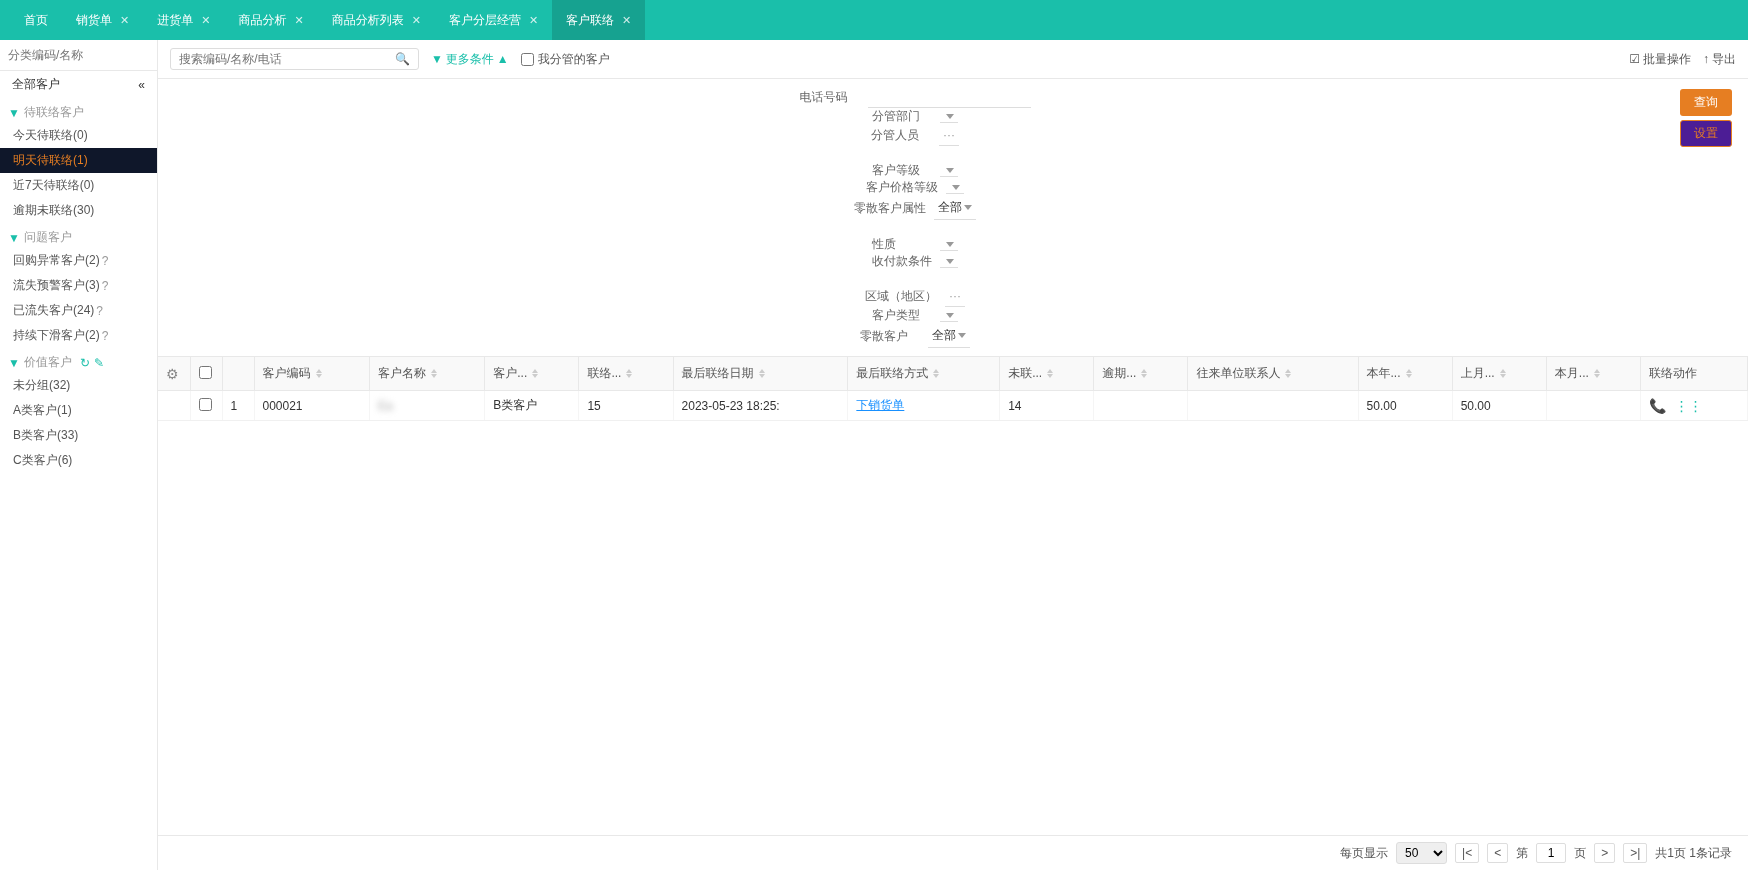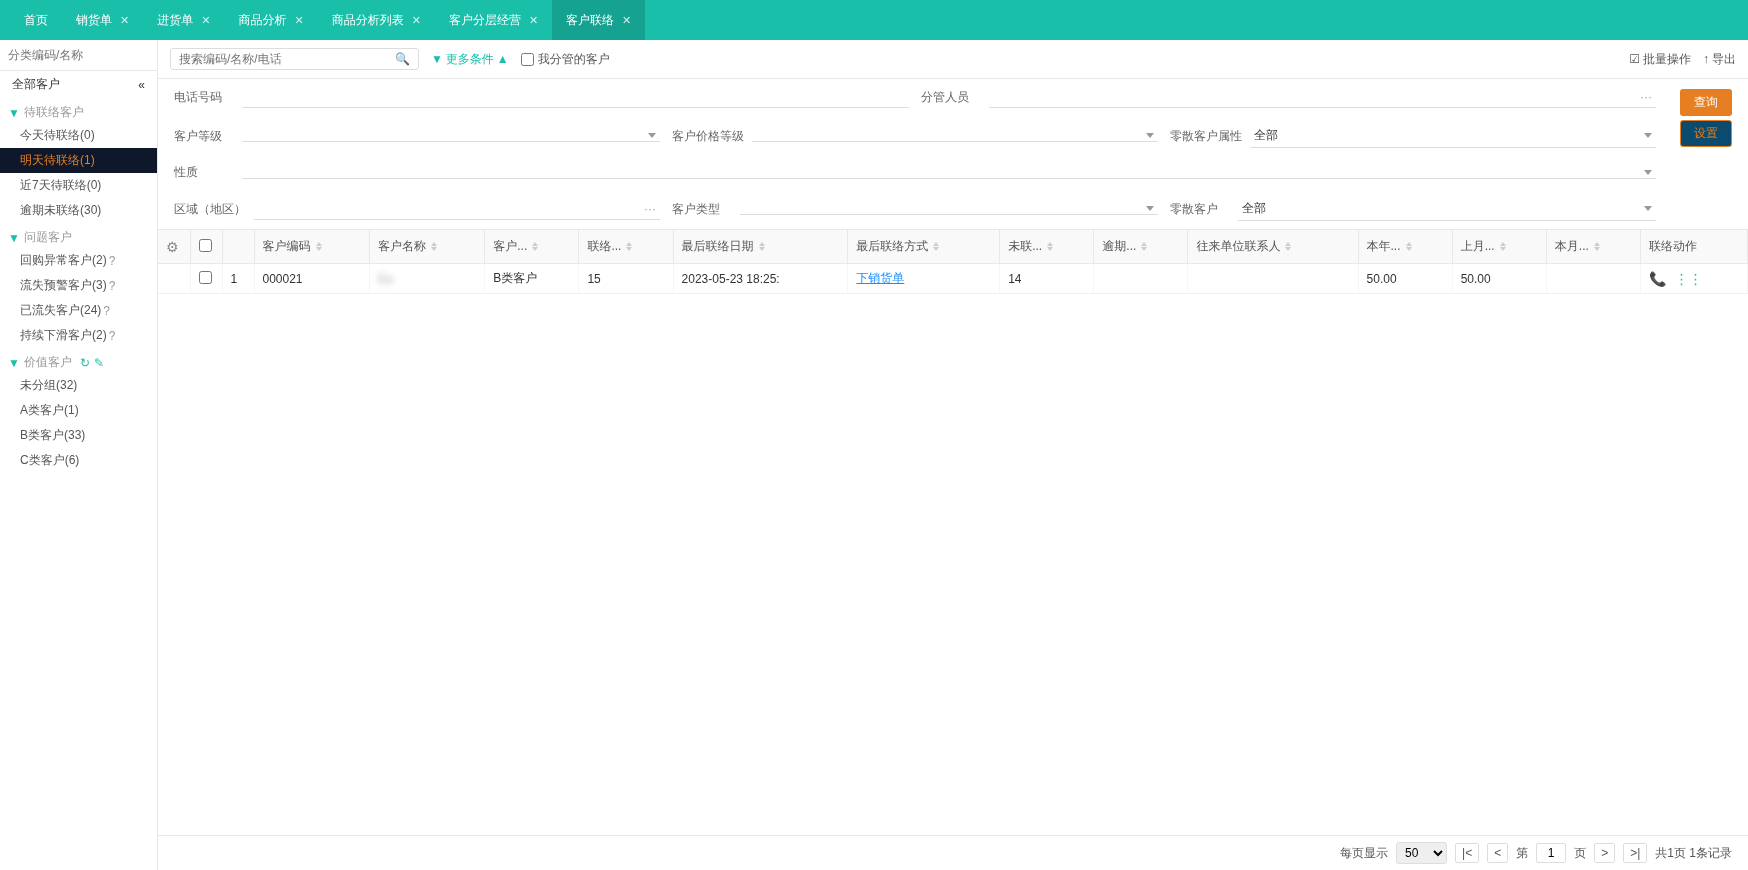--- a/index.html
+++ b/index.html
@@ -67,21 +67,21 @@
     }
     .sidebar-group-title {
       padding: 6px 8px 2px 8px;
       color: #999;
       font-size: 11px;
       display: flex;
       align-items: center;
       gap: 4px;
     }
     .sidebar-item {
-      padding: 4px 8px 4px 20px;
+      padding: 4px 8px 4px 13px;
       cursor: pointer;
       color: #555;
       display: flex;
       align-items: center;
       text-align: center;
     }
     .sidebar-item.active { background: #0f172a; color: #e67e22; }
 
     
     .content-area {
@@ -152,20 +152,21 @@
     .filter-area {
       background: #fff;
       padding: 8px 16px;
       border-bottom: 1px solid #e8e8e8;
     }
     .filter-row {
       display: flex;
       align-items: center;
       margin-bottom: 8px;
       gap: 0;
+      flex-direction: column;
     }
     .filter-row:last-child { margin-bottom: 0; }
     .filter-item {
       display: flex;
       align-items: center;
       flex: 1;
       min-width: 0;
       gap: 8px;
       padding-right: 12px;
     }
@@ -202,21 +203,21 @@
       background: #e67e22;
       color: #fff;
       border: none;
       padding: 5px 14px;
       border-radius: 3px;
       cursor: pointer;
       font-size: 12px;
       white-space: nowrap;
     }
     .btn-settings {
-      background: #0c4a6e;
+      background: #4c1d95;
       color: #e67e22;
       border: 1px solid #e67e22;
       padding: 4px 12px;
       border-radius: 3px;
       cursor: pointer;
       font-size: 12px;
       white-space: nowrap;
     }
     .filter-actions {
       display: flex;
@@ -447,20 +448,27 @@
     <div class="filter-area">
 
       <div style="display:flex;align-items:flex-start;gap:0;">
         <div style="flex:1;display:flex;flex-direction:column;gap:8px;">
           <div class="filter-row">
             <div class="filter-item">
               <span class="filter-label">电话号码</span>
               <input class="filter-input" type="text" style="">
             </div>
             <div class="filter-item">
+              <span class="filter-label">分管部门</span>
+              <div class="filter-select">
+                <span></span>
+                  <span class="triangle-down"></span>
+              </div>
+            </div>
+            <div class="filter-item">
               <span class="filter-label">分管人员</span>
               <div class="filter-select">
                 <span></span>
                   <span style="color:#999;">···</span>
               </div>
             </div>
           </div>
 
           <div class="filter-row">
             <div class="filter-item">
@@ -482,20 +490,27 @@
               <div class="filter-select">
                 <span>全部</span>
                 <span class="triangle-down"></span>
               </div>
             </div>
           </div>
 
           <div class="filter-row">
             <div class="filter-item">
               <span class="filter-label">性质</span>
+              <div class="filter-select">
+                <span></span>
+                  <span class="triangle-down"></span>
+              </div>
+            </div>
+            <div class="filter-item">
+              <span class="filter-label">收付款条件</span>
               <div class="filter-select">
                 <span></span>
                   <span class="triangle-down"></span>
               </div>
             </div>
           </div>
 
           <div class="filter-row">
             <div class="filter-item">
               <span class="filter-label">区域（地区）</span>

